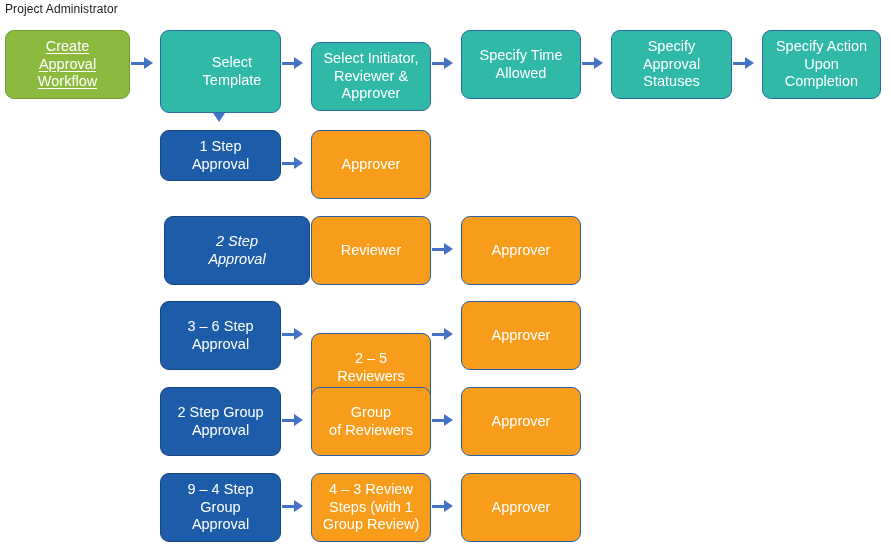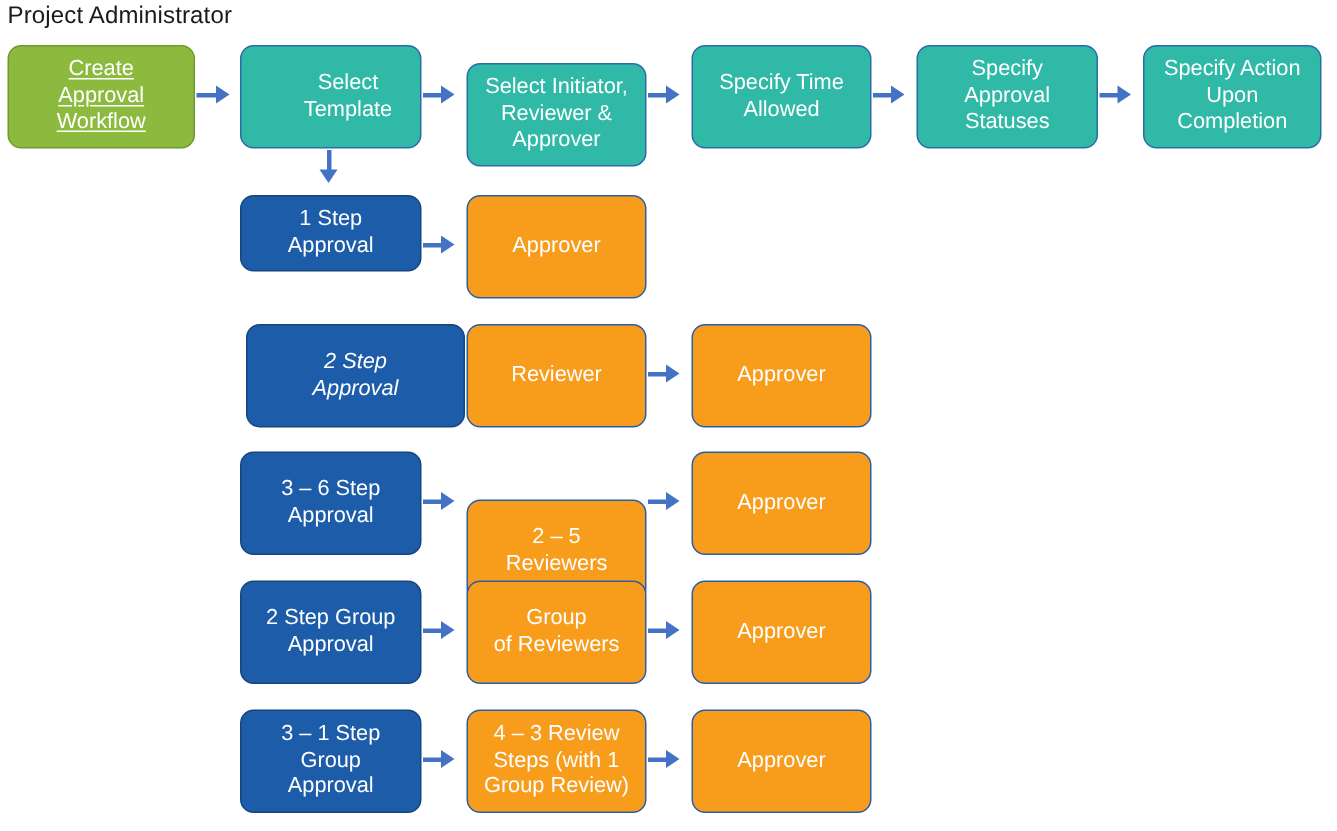--- a/index.html
+++ b/index.html
@@ -14,21 +14,21 @@
     position: relative;
     width: 891px;
     height: 554px;
     background: #ffffff;
     overflow: hidden;
   }
   .lane-title {
     position: absolute;
     left: 5px;
     top: 2px;
-    font-size: 16px;
+    font-size: 12px;
     color: #1a1a1a;
     letter-spacing: 0.1px;
     white-space: nowrap;
   }
   .node {
     position: absolute;
     box-sizing: border-box;
     border-radius: 9px;
     border: 1px solid #2b5ea8;
     display: flex;
@@ -106,21 +106,21 @@
       <div class="arrowhead right" style="left: 444px; top: 414px;"></div>
       <div class="conn h" style="left: 282px; top: 505px; width: 13px;"></div>
       <div class="arrowhead right" style="left: 294px; top: 500px;"></div>
       <div class="conn h" style="left: 432px; top: 505px; width: 13px;"></div>
       <div class="arrowhead right" style="left: 444px; top: 500px;"></div>
     </div>
   <div id="node-layer">
       <div class="node green" style="left: 5px; top: 30px; width: 125px; height: 69px;"><span class="label">Create
 Approval
 Workflow</span></div>
-      <div class="node teal" style="left: 160px; top: 30px; width: 121px; height: 69px; padding-left: 28px;"><span class="label">Select
+      <div class="node teal" style="left: 160px; top: 30px; width: 121px; height: 83px; padding-left: 28px;"><span class="label">Select
 Template</span></div>
       <div class="node teal" style="left: 311px; top: 30px; width: 120px; height: 69px; margin-top: 12px;"><span class="label">Select Initiator,
 Reviewer &amp;
 Approver</span></div>
       <div class="node teal" style="left: 461px; top: 30px; width: 120px; height: 69px;"><span class="label">Specify Time
 Allowed</span></div>
       <div class="node teal" style="left: 611px; top: 30px; width: 121px; height: 69px;"><span class="label">Specify
 Approval
 Statuses</span></div>
       <div class="node teal" style="left: 762px; top: 30px; width: 119px; height: 69px;"><span class="label">Specify Action
@@ -136,21 +136,21 @@
       <div class="node blue" style="left: 160px; top: 301px; width: 121px; height: 69px;"><span class="label">3 – 6 Step
 Approval</span></div>
       <div class="node orange" style="left: 311px; top: 301px; width: 120px; height: 69px; margin-top: 32px;"><span class="label">2 – 5
 Reviewers</span></div>
       <div class="node orange" style="left: 461px; top: 301px; width: 120px; height: 69px;"><span class="label">Approver</span></div>
       <div class="node blue" style="left: 160px; top: 387px; width: 121px; height: 69px;"><span class="label">2 Step Group
 Approval</span></div>
       <div class="node orange" style="left: 311px; top: 387px; width: 120px; height: 69px;"><span class="label">Group
 of Reviewers</span></div>
       <div class="node orange" style="left: 461px; top: 387px; width: 120px; height: 69px;"><span class="label">Approver</span></div>
-      <div class="node blue" style="left: 160px; top: 473px; width: 121px; height: 69px;"><span class="label">3 – 1 Step
+      <div class="node blue" style="left: 160px; top: 473px; width: 121px; height: 69px;"><span class="label">9 – 4 Step
 Group
 Approval</span></div>
       <div class="node orange" style="left: 311px; top: 473px; width: 120px; height: 69px;"><span class="label">4 – 3 Review
 Steps (with 1
 Group Review)</span></div>
       <div class="node orange" style="left: 461px; top: 473px; width: 120px; height: 69px;"><span class="label">Approver</span></div>
     </div>
 
 </div>
 

